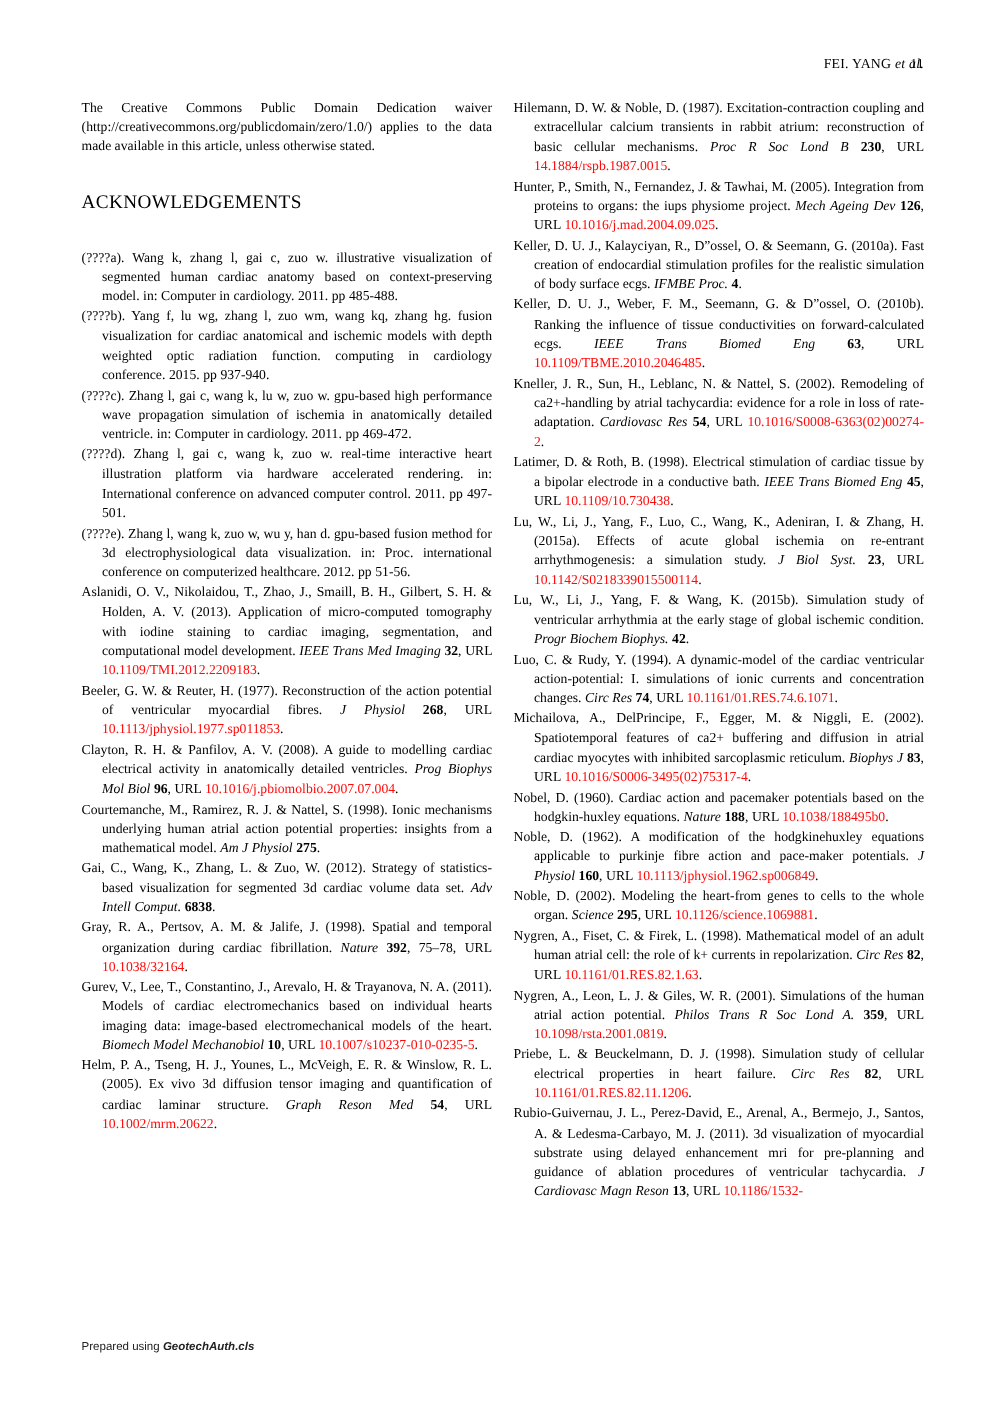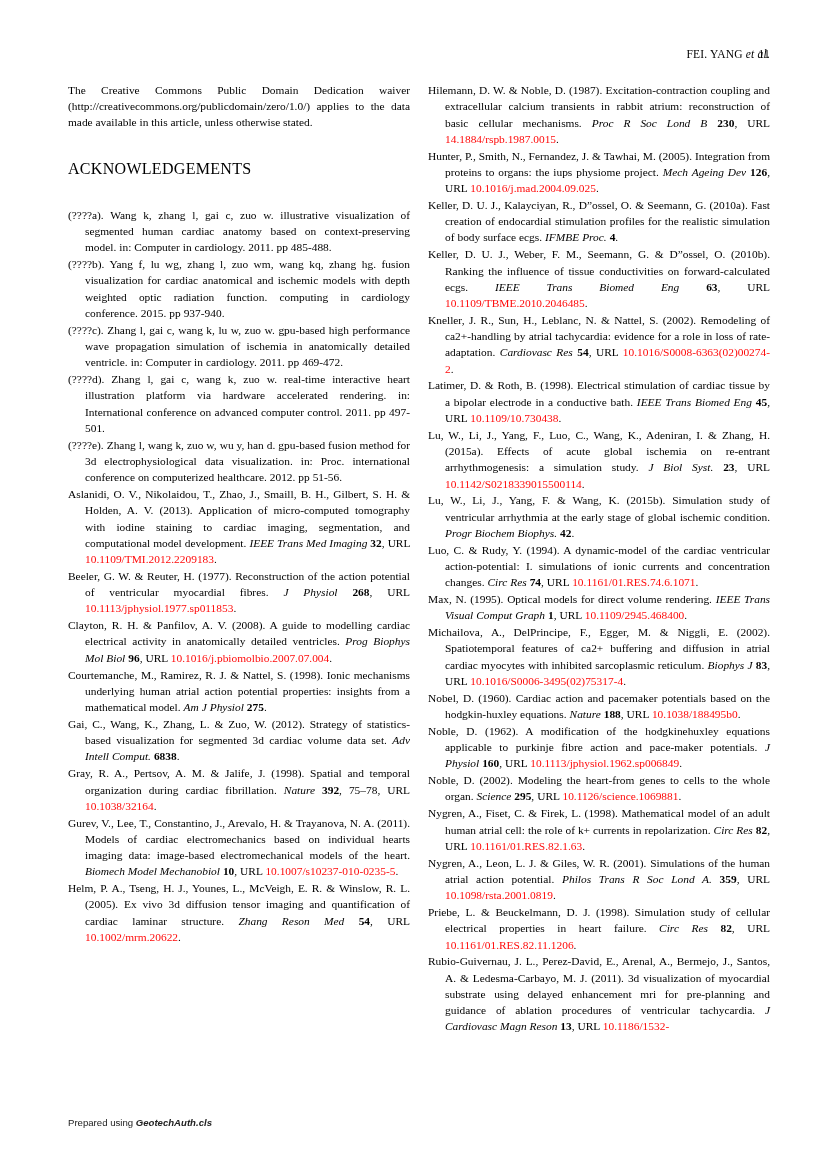--- a/index.html
+++ b/index.html
@@ -133,36 +133,35 @@
           <div class="ref" id="ref-zhang-c"><span>(????c). Zhang l, gai c, wang k, lu w, zuo w. gpu-based high performance wave propagation simulation of ischemia in anatomically detailed ventricle. in: Computer in cardiology. 2011. pp 469-472.</span></div>
           <div class="ref" id="ref-zhang-d"><span>(????d). Zhang l, gai c, wang k, zuo w. real-time interactive heart illustration platform via hardware accelerated rendering. in: International conference on advanced computer control. 2011. pp 497-501.</span></div>
           <div class="ref" id="ref-zhang-e"><span>(????e). Zhang l, wang k, zuo w, wu y, han d. gpu-based fusion method for 3d electrophysiological data visualization. in: Proc. international conference on computerized healthcare. 2012. pp 51-56.</span></div>
           <div class="ref" id="ref-aslanidi-2013"><span>Aslanidi, O. V., Nikolaidou, T., Zhao, J., Smaill, B. H., Gilbert, S. H. &amp; Holden, A. V. (2013). Application of micro-computed tomography with iodine staining to cardiac imaging, segmentation, and computational model development. </span><i>IEEE Trans Med Imaging</i><span> </span><b>32</b><span>, URL </span><span class="doi">10.1109/TMI.2012.2209183</span><span>.</span></div>
           <div class="ref" id="ref-beeler-1977"><span>Beeler, G. W. &amp; Reuter, H. (1977). Reconstruction of the action potential of ventricular myocardial fibres. </span><i>J Physiol</i><span> </span><b>268</b><span>, URL </span><span class="doi">10.1113/jphysiol.1977.sp011853</span><span>.</span></div>
           <div class="ref" id="ref-clayton-2008"><span>Clayton, R. H. &amp; Panfilov, A. V. (2008). A guide to modelling cardiac electrical activity in anatomically detailed ventricles. </span><i>Prog Biophys Mol Biol</i><span> </span><b>96</b><span>, URL </span><span class="doi">10.1016/j.pbiomolbio.2007.07.004</span><span>.</span></div>
           <div class="ref" id="ref-courtemanche-1998"><span>Courtemanche, M., Ramirez, R. J. &amp; Nattel, S. (1998). Ionic mechanisms underlying human atrial action potential properties: insights from a mathematical model. </span><i>Am J Physiol</i><span> </span><b>275</b><span>.</span></div>
           <div class="ref" id="ref-gai-2012"><span>Gai, C., Wang, K., Zhang, L. &amp; Zuo, W. (2012). Strategy of statistics-based visualization for segmented 3d cardiac volume data set. </span><i>Adv Intell Comput.</i><span> </span><b>6838</b><span>.</span></div>
           <div class="ref" id="ref-gray-1998"><span>Gray, R. A., Pertsov, A. M. &amp; Jalife, J. (1998). Spatial and temporal organization during cardiac fibrillation. </span><i>Nature</i><span> </span><b>392</b><span>, 75–78, URL </span><span class="doi">10.1038/32164</span><span>.</span></div>
           <div class="ref" id="ref-gurev-2011"><span>Gurev, V., Lee, T., Constantino, J., Arevalo, H. &amp; Trayanova, N. A. (2011). Models of cardiac electromechanics based on individual hearts imaging data: image-based electromechanical models of the heart. </span><i>Biomech Model Mechanobiol</i><span> </span><b>10</b><span>, URL </span><span class="doi">10.1007/s10237-010-0235-5</span><span>.</span></div>
-          <div class="ref" id="ref-helm-2005"><span>Helm, P. A., Tseng, H. J., Younes, L., McVeigh, E. R. &amp; Winslow, R. L. (2005). Ex vivo 3d diffusion tensor imaging and quantification of cardiac laminar structure. </span><i>Zhang Reson Med</i><span> </span><b>54</b><span>, URL </span><span class="doi">10.1002/mrm.20622</span><span>.</span></div>
+          <div class="ref" id="ref-helm-2005"><span>Helm, P. A., Tseng, H. J., Younes, L., McVeigh, E. R. &amp; Winslow, R. L. (2005). Ex vivo 3d diffusion tensor imaging and quantification of cardiac laminar structure. </span><i>Graph Reson Med</i><span> </span><b>54</b><span>, URL </span><span class="doi">10.1002/mrm.20622</span><span>.</span></div>
         </div>
     </div>
 
     <div class="col">
       <div id="right-refs">
           <div class="ref" id="ref-hilemann-1987"><span>Hilemann, D. W. &amp; Noble, D. (1987). Excitation-contraction coupling and extracellular calcium transients in rabbit atrium: reconstruction of basic cellular mechanisms. </span><i>Proc R Soc Lond B</i><span> </span><b>230</b><span>, URL </span><span class="doi">14.1884/rspb.1987.0015</span><span>.</span></div>
           <div class="ref" id="ref-hunter-2005"><span>Hunter, P., Smith, N., Fernandez, J. &amp; Tawhai, M. (2005). Integration from proteins to organs: the iups physiome project. </span><i>Mech Ageing Dev</i><span> </span><b>126</b><span>, URL </span><span class="doi">10.1016/j.mad.2004.09.025</span><span>.</span></div>
           <div class="ref" id="ref-keller-2010a"><span>Keller, D. U. J., Kalayciyan, R., D”ossel, O. &amp; Seemann, G. (2010a). Fast creation of endocardial stimulation profiles for the realistic simulation of body surface ecgs. </span><i>IFMBE Proc.</i><span> </span><b>4</b><span>.</span></div>
           <div class="ref" id="ref-keller-2010b"><span>Keller, D. U. J., Weber, F. M., Seemann, G. &amp; D”ossel, O. (2010b). Ranking the influence of tissue conductivities on forward-calculated ecgs. </span><i>IEEE Trans Biomed Eng</i><span> </span><b>63</b><span>, URL </span><span class="doi">10.1109/TBME.2010.2046485</span><span>.</span></div>
           <div class="ref" id="ref-kneller-2002"><span>Kneller, J. R., Sun, H., Leblanc, N. &amp; Nattel, S. (2002). Remodeling of ca2+-handling by atrial tachycardia: evidence for a role in loss of rate-adaptation. </span><i>Cardiovasc Res</i><span> </span><b>54</b><span>, URL </span><span class="doi">10.1016/S0008-6363(02)00274-2</span><span>.</span></div>
           <div class="ref" id="ref-latimer-1998"><span>Latimer, D. &amp; Roth, B. (1998). Electrical stimulation of cardiac tissue by a bipolar electrode in a conductive bath. </span><i>IEEE Trans Biomed Eng</i><span> </span><b>45</b><span>, URL </span><span class="doi">10.1109/10.730438</span><span>.</span></div>
           <div class="ref" id="ref-lu-2015a"><span>Lu, W., Li, J., Yang, F., Luo, C., Wang, K., Adeniran, I. &amp; Zhang, H. (2015a). Effects of acute global ischemia on re-entrant arrhythmogenesis: a simulation study. </span><i>J Biol Syst.</i><span> </span><b>23</b><span>, URL </span><span class="doi">10.1142/S0218339015500114</span><span>.</span></div>
           <div class="ref" id="ref-lu-2015b"><span>Lu, W., Li, J., Yang, F. &amp; Wang, K. (2015b). Simulation study of ventricular arrhythmia at the early stage of global ischemic condition. </span><i>Progr Biochem Biophys.</i><span> </span><b>42</b><span>.</span></div>
           <div class="ref" id="ref-luo-1994"><span>Luo, C. &amp; Rudy, Y. (1994). A dynamic-model of the cardiac ventricular action-potential: I. simulations of ionic currents and concentration changes. </span><i>Circ Res</i><span> </span><b>74</b><span>, URL </span><span class="doi">10.1161/01.RES.74.6.1071</span><span>.</span></div>
-          <div class="ref" id="ref-max-1995"><span>Max, N. (1995). Optical models for direct volume rendering. </span><i>IEEE Trans Visual Comput Graph</i><span> </span><b>1</b><span>, URL </span><span class="doi">10.1109/2945.468400</span><span>.</span></div>
           <div class="ref" id="ref-michailova-2002"><span>Michailova, A., DelPrincipe, F., Egger, M. &amp; Niggli, E. (2002). Spatiotemporal features of ca2+ buffering and diffusion in atrial cardiac myocytes with inhibited sarcoplasmic reticulum. </span><i>Biophys J</i><span> </span><b>83</b><span>, URL </span><span class="doi">10.1016/S0006-3495(02)75317-4</span><span>.</span></div>
           <div class="ref" id="ref-nobel-1960"><span>Nobel, D. (1960). Cardiac action and pacemaker potentials based on the hodgkin-huxley equations. </span><i>Nature</i><span> </span><b>188</b><span>, URL </span><span class="doi">10.1038/188495b0</span><span>.</span></div>
           <div class="ref" id="ref-noble-1962"><span>Noble, D. (1962). A modification of the hodgkinehuxley equations applicable to purkinje fibre action and pace-maker potentials. </span><i>J Physiol</i><span> </span><b>160</b><span>, URL </span><span class="doi">10.1113/jphysiol.1962.sp006849</span><span>.</span></div>
           <div class="ref" id="ref-noble-2002"><span>Noble, D. (2002). Modeling the heart-from genes to cells to the whole organ. </span><i>Science</i><span> </span><b>295</b><span>, URL </span><span class="doi">10.1126/science.1069881</span><span>.</span></div>
           <div class="ref" id="ref-nygren-1998"><span>Nygren, A., Fiset, C. &amp; Firek, L. (1998). Mathematical model of an adult human atrial cell: the role of k+ currents in repolarization. </span><i>Circ Res</i><span> </span><b>82</b><span>, URL </span><span class="doi">10.1161/01.RES.82.1.63</span><span>.</span></div>
           <div class="ref" id="ref-nygren-2001"><span>Nygren, A., Leon, L. J. &amp; Giles, W. R. (2001). Simulations of the human atrial action potential. </span><i>Philos Trans R Soc Lond A.</i><span> </span><b>359</b><span>, URL </span><span class="doi">10.1098/rsta.2001.0819</span><span>.</span></div>
           <div class="ref" id="ref-priebe-1998"><span>Priebe, L. &amp; Beuckelmann, D. J. (1998). Simulation study of cellular electrical properties in heart failure. </span><i>Circ Res</i><span> </span><b>82</b><span>, URL </span><span class="doi">10.1161/01.RES.82.11.1206</span><span>.</span></div>
           <div class="ref" id="ref-rubio-guivernau-2011"><span>Rubio-Guivernau, J. L., Perez-David, E., Arenal, A., Bermejo, J., Santos, A. &amp; Ledesma-Carbayo, M. J. (2011). 3d visualization of myocardial substrate using delayed enhancement mri for pre-planning and guidance of ablation procedures of ventricular tachycardia. </span><i>J Cardiovasc Magn Reson</i><span> </span><b>13</b><span>, URL </span><span class="doi">10.1186/1532-</span></div>
         </div>
     </div>

